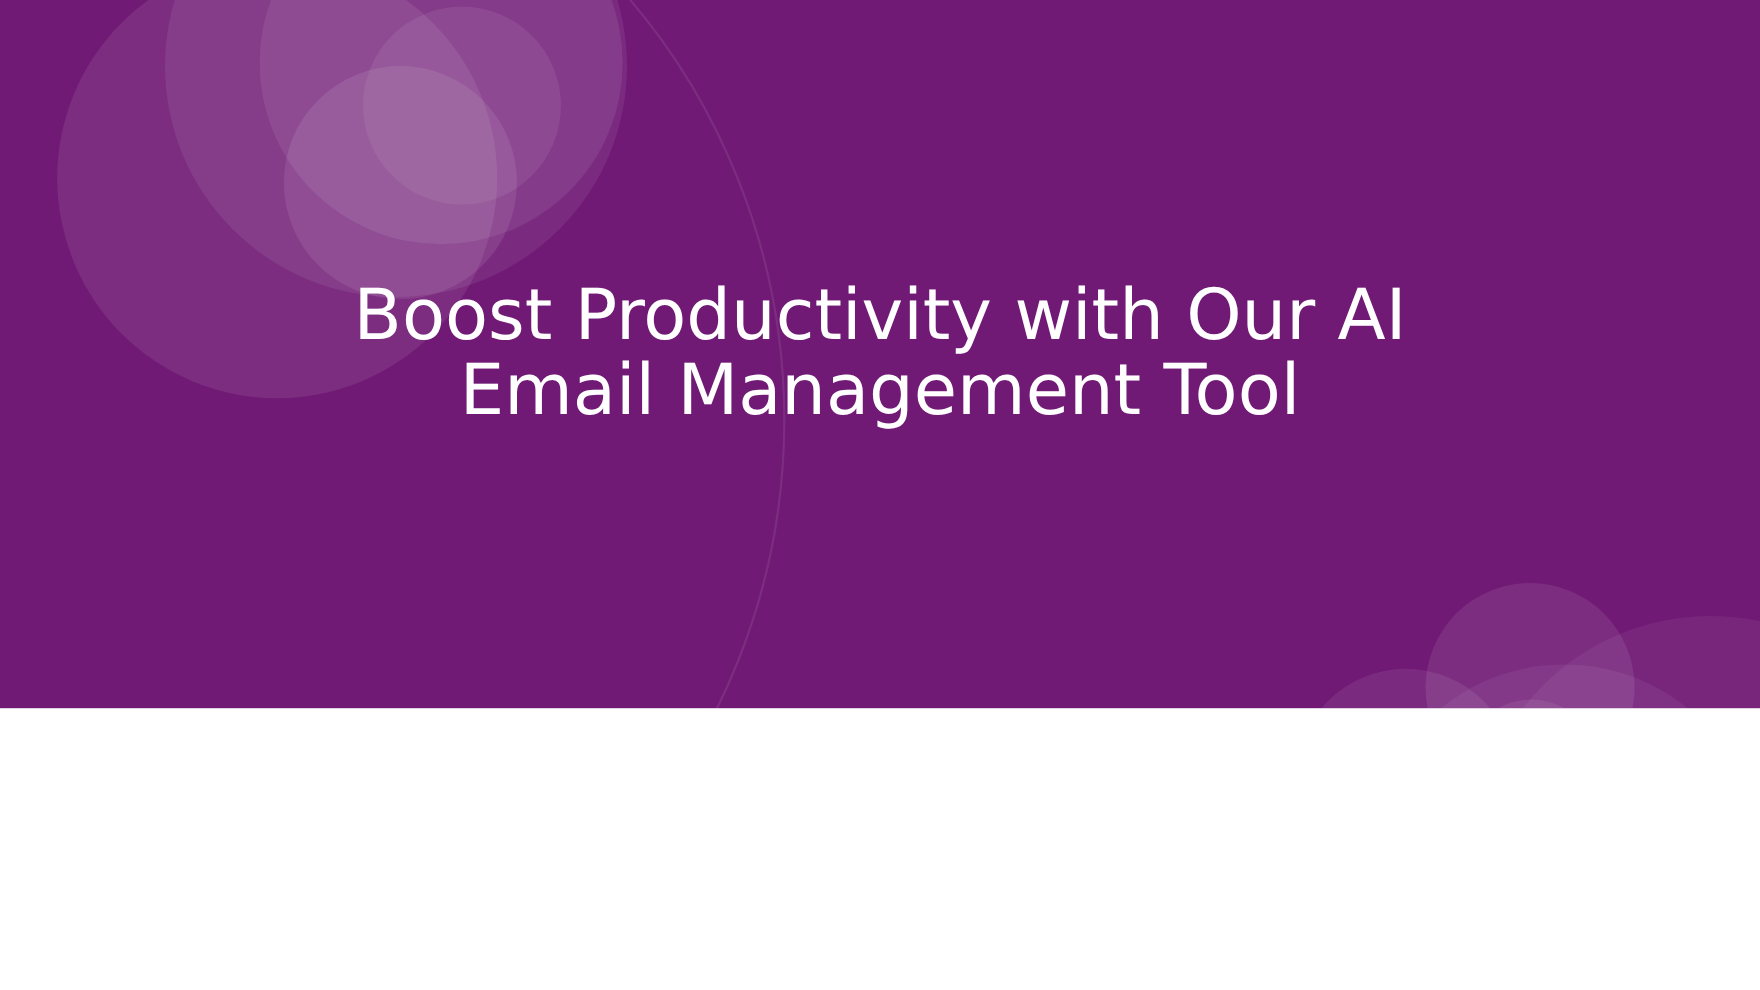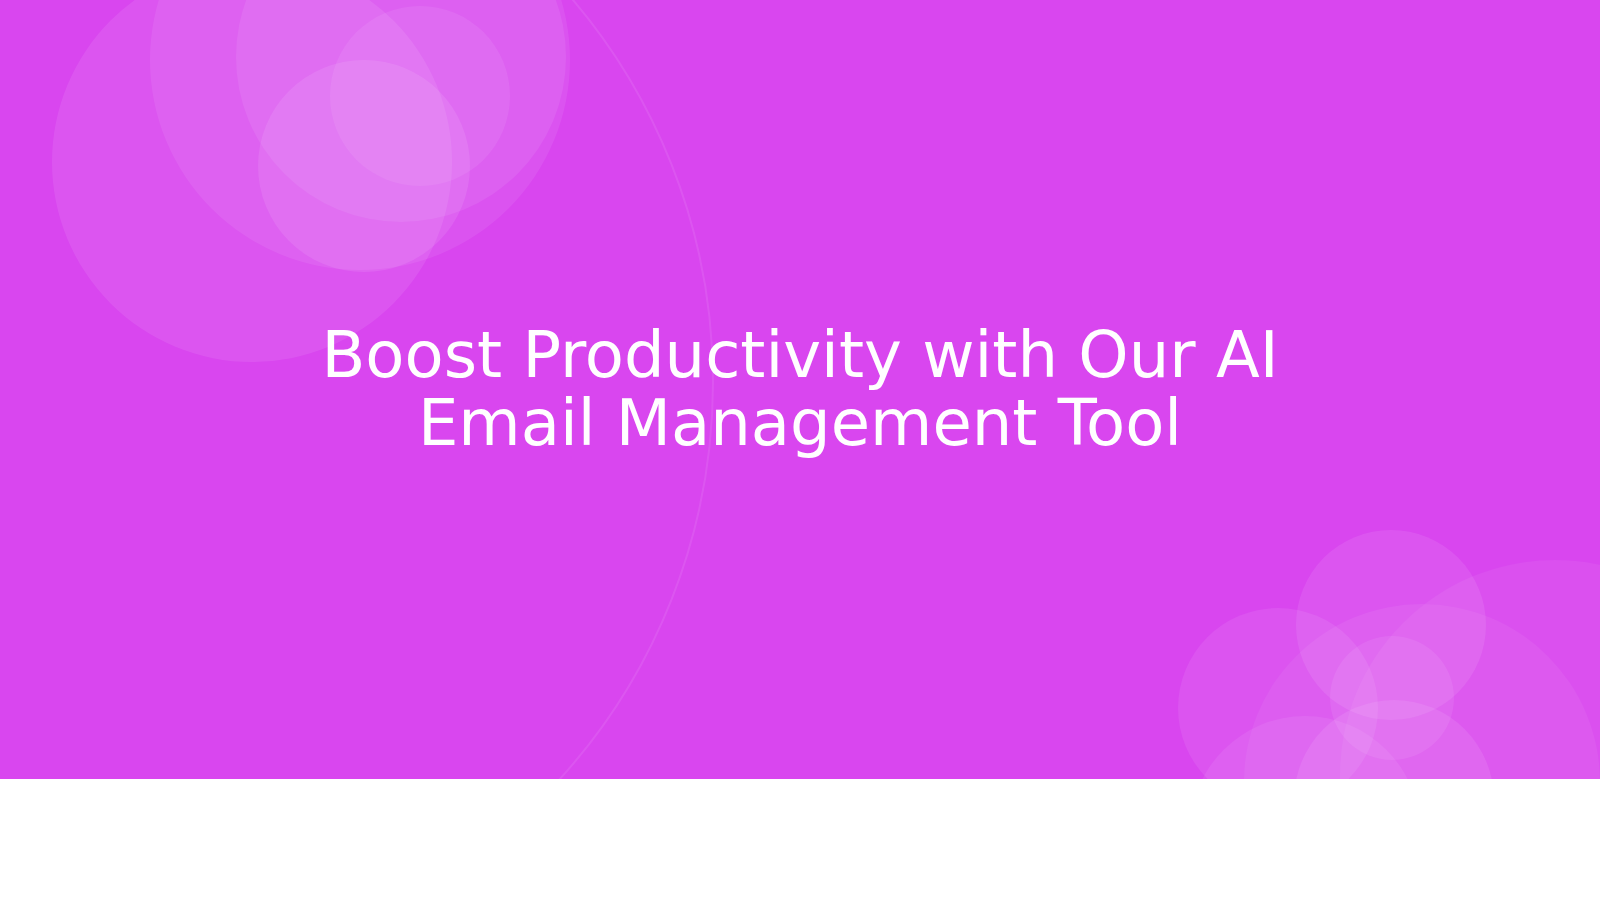--- a/index.html
+++ b/index.html
@@ -8,23 +8,23 @@
     padding: 0;
     background: #ffffff;
   }
   body {
     font-family: "DejaVu Sans", "Liberation Sans", sans-serif;
   }
 
   .slide {
     position: relative;
     width: 1600px;
-    height: 779px;
+    height: 644px;
     overflow: hidden;
-    background: #d946ef;
+    background: #701a75;
   }
 
   
   .decor {
     position: absolute;
     inset: 0;
     overflow: hidden;
     pointer-events: none;
   }
   .blob {

